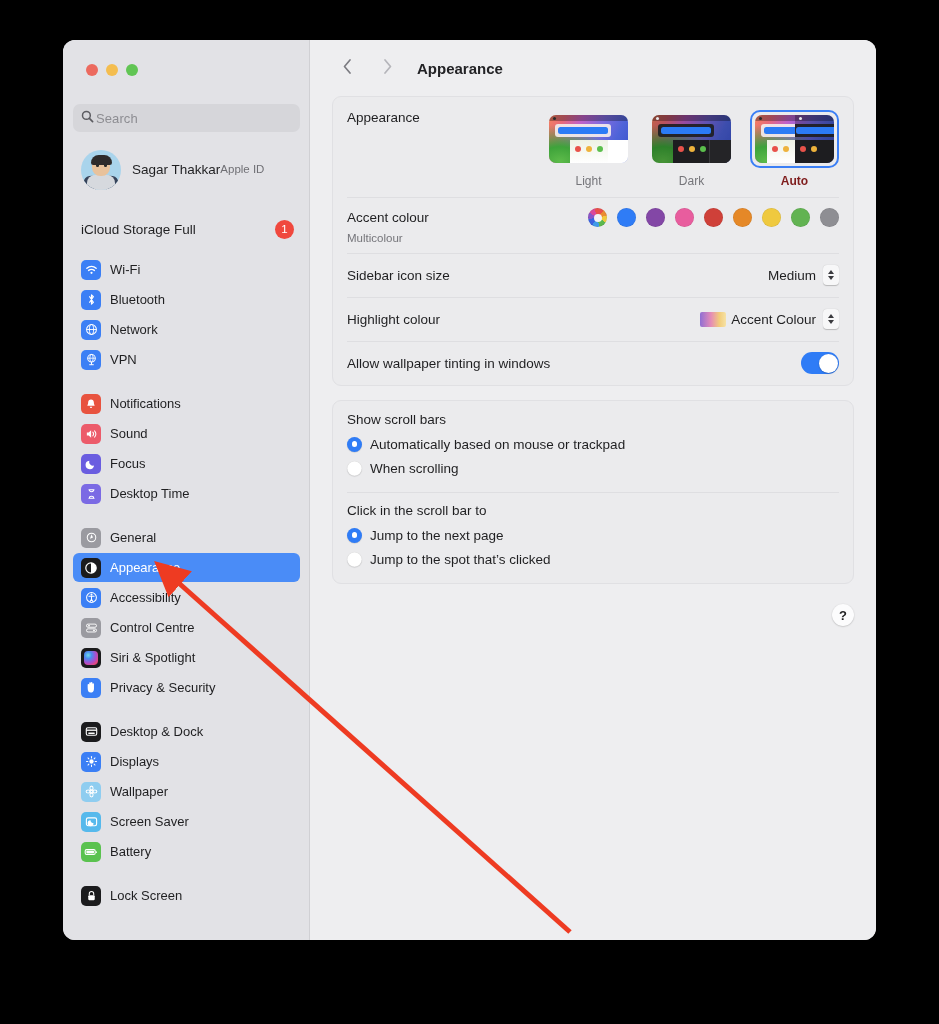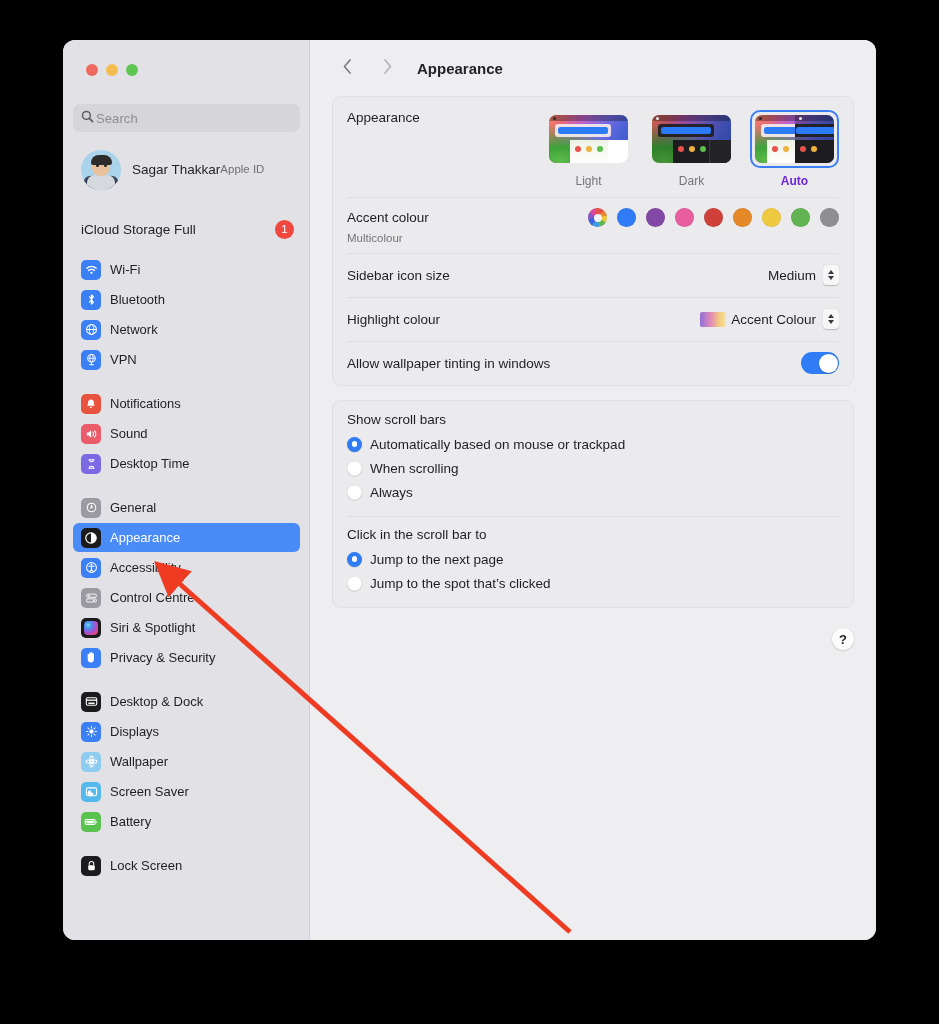--- a/index.html
+++ b/index.html
@@ -154,21 +154,21 @@
   .appearance-row { padding: 13px 14px 9px 14px; align-items: flex-start; }
   .thumbs { margin-left: auto; display: flex; gap: 14px; }
   .thumb-wrap { display: flex; flex-direction: column; align-items: center; gap: 6px; }
   .thumb {
     width: 79px; height: 48px; border-radius: 7px;
     position: relative; overflow: hidden;
   }
   .thumb-outer { padding: 3px; border-radius: 10px; border: 2.5px solid transparent; }
   .thumb-outer.sel { border-color: #3b7ff5; }
   .thumb-cap { font-size: 12px; color: #75757a; }
-  .thumb-cap.sel { color: #6d28d9; font-weight: bold; }
+  .thumb-cap.sel { color: #7f1d1d; font-weight: bold; }
 
   .tb-half { position: absolute; top: 0; height: 100%; overflow: hidden; }
   .tb-wall {
     position: absolute; inset: 0;
     background:
       radial-gradient(ellipse at 14% 96%, #5dbb4a 0%, #3ea33a 22%, rgba(62,163,58,0) 56%),
       linear-gradient(118deg, #f4825e 0%, #e86a7a 16%, #c061c9 34%, #7b6be0 56%, #4e63d8 76%, #3a52c9 100%);
   }
   .tb-menubar { position: absolute; left: 0; top: 0; width: 100%; height: 6px; background: rgba(0,0,0,0.30); }
   .tb-dot-mb { position: absolute; left: 4px; top: 1.6px; width: 3px; height: 3px; border-radius: 50%; background: #2a2a2a; }
@@ -363,20 +363,28 @@
         </div>
         <div class="nav-item">
           <span class="nav-icon" style="background:#ec5b6a;">
             <svg width="13" height="12" viewBox="0 0 14 12">
                 <path d="M2 4.3h2L6.6 2v8L4 7.7H2z" fill="#fff"></path>
                 <path d="M8.4 4a3 3 0 0 1 0 4" fill="none" stroke="#fff" stroke-width="1.1" stroke-linecap="round"></path>
                 <path d="M10.3 2.6a5.3 5.3 0 0 1 0 6.8" fill="none" stroke="#fff" stroke-width="1.1" stroke-linecap="round"></path>
               </svg>
           </span>
           <span class="nav-label">Sound</span>
+        </div>
+        <div class="nav-item">
+          <span class="nav-icon" style="background:#6a5de0;">
+            <svg width="12" height="12" viewBox="0 0 14 14">
+                <path d="M10.6 8.8A4.6 4.6 0 0 1 5 3.1a5 5 0 1 0 5.6 5.7z" fill="#fff"></path>
+              </svg>
+          </span>
+          <span class="nav-label">Focus</span>
         </div>
         <div class="nav-item">
           <span class="nav-icon" style="background:#7b6ae4;">
             <svg width="11" height="12" viewBox="0 0 12 14">
                 <path d="M3 2h6M3 12h6M3.4 2c0 3 5.2 3 5.2 0M3.4 12c0-3 5.2-3 5.2 0" fill="none" stroke="#fff" stroke-width="1.2" stroke-linecap="round"></path>
               </svg>
           </span>
           <span class="nav-label">Desktop Time</span>
         </div>
 
@@ -689,24 +697,20 @@
         <div class="group">
           <div class="group-title">Show scroll bars</div>
           <div class="radio-item">
             <span class="radio on"></span>
             <span class="radio-label">Automatically based on mouse or trackpad</span>
           </div>
           <div class="radio-item">
             <span class="radio"></span>
             <span class="radio-label">When scrolling</span>
           </div>
-          <div class="radio-item">
-            <span class="radio"></span>
-            <span class="radio-label">Always</span>
-          </div>
         </div>
 
         <div class="group">
           <div class="group-title">Click in the scroll bar to</div>
           <div class="radio-item">
             <span class="radio on"></span>
             <span class="radio-label">Jump to the next page</span>
           </div>
           <div class="radio-item">
             <span class="radio"></span>

